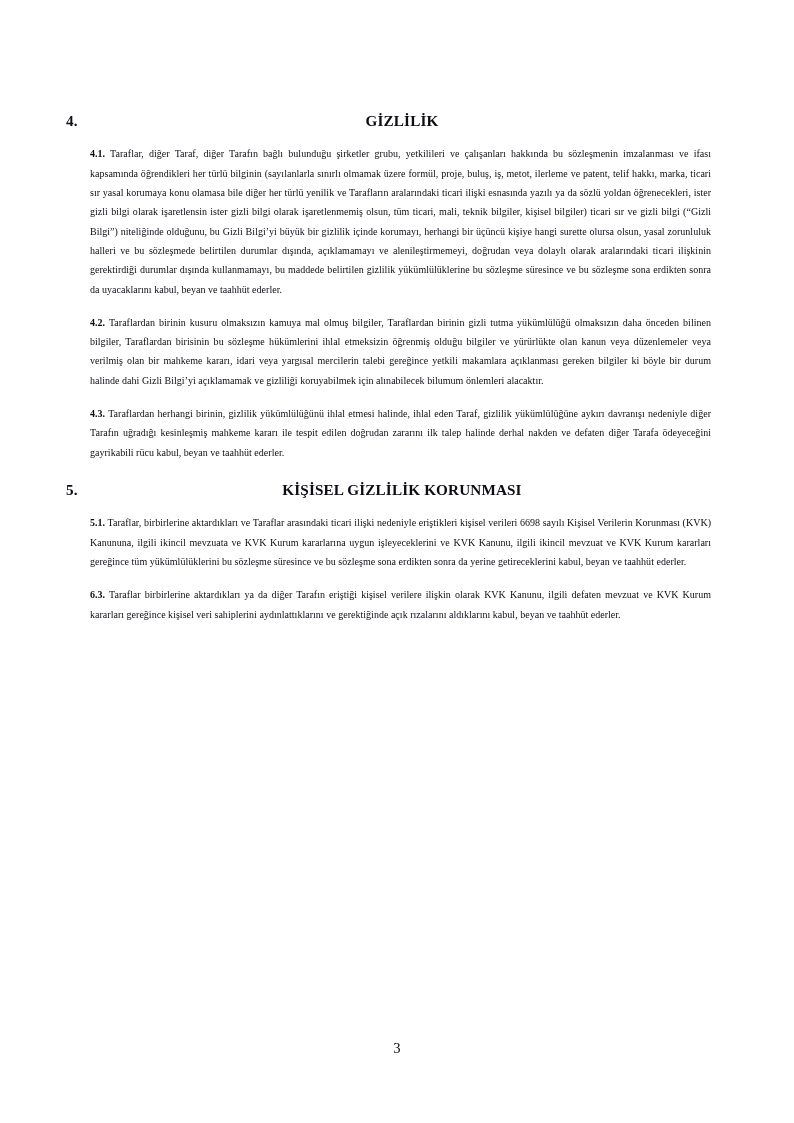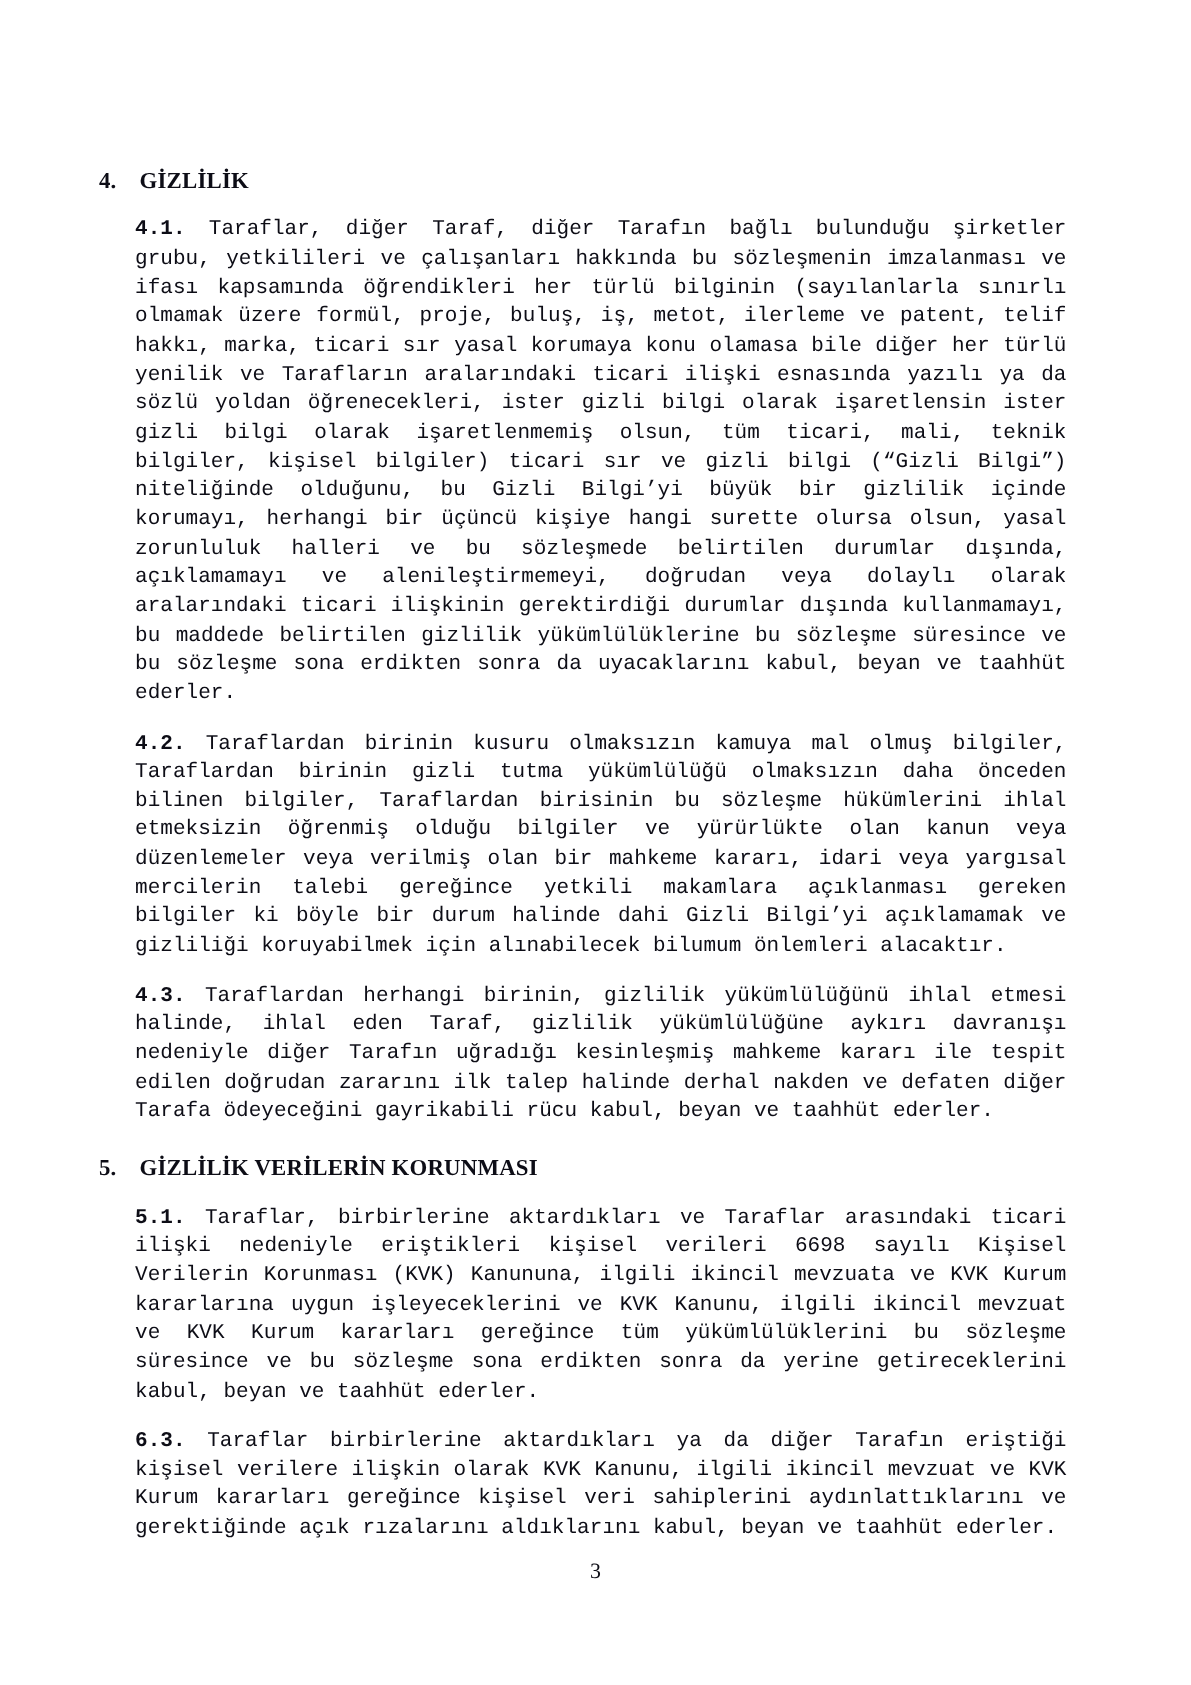--- a/index.html
+++ b/index.html
@@ -35,34 +35,34 @@
     letter-spacing: 0.15px;
     margin: 0 0 14px 0;
   }
   .section-heading .sec-num {
     width: 27px;
     flex: 0 0 27px;
     font-weight: bold;
   }
   .section-heading .sec-title {
     flex: 1 1 auto;
+    text-align: center;
   }
   .heading-gap-top {
     margin-top: 18px;
   }
   
   .para {
     margin: 0 0 14px 24px;
     text-align: justify;
     text-justify: inter-word;
-    font-size: 14px;
+    font-size: 10px;
     line-height: 19.3px;
     letter-spacing: 0.02px;
     hyphens: none;
-    font-family: Liberation Mono, monospace;
   }
   .para:last-child {
     margin-bottom: 0;
   }
   .para .pnum {
     font-weight: bold;
   }
   
   .page-number {
     position: absolute;
@@ -88,24 +88,24 @@
     </div>
 
     <p class="para"><span class="pnum">4.1.</span><span> Taraflar, diğer Taraf, diğer Tarafın bağlı bulunduğu şirketler grubu, yetkilileri ve çalışanları hakkında bu sözleşmenin imzalanması ve ifası kapsamında öğrendikleri her türlü bilginin (sayılanlarla sınırlı olmamak üzere formül, proje, buluş, iş, metot, ilerleme ve patent, telif hakkı, marka, ticari sır yasal korumaya konu olamasa bile diğer her türlü yenilik ve Tarafların aralarındaki ticari ilişki esnasında yazılı ya da sözlü yoldan öğrenecekleri, ister gizli bilgi olarak işaretlensin ister gizli bilgi olarak işaretlenmemiş olsun, tüm ticari, mali, teknik bilgiler, kişisel bilgiler) ticari sır ve gizli bilgi  (“Gizli Bilgi”) niteliğinde olduğunu, bu Gizli Bilgi’yi büyük bir gizlilik içinde korumayı, herhangi bir üçüncü kişiye hangi surette olursa olsun, yasal zorunluluk halleri ve bu sözleşmede belirtilen durumlar dışında, açıklamamayı ve alenileştirmemeyi, doğrudan veya dolaylı olarak aralarındaki ticari ilişkinin gerektirdiği durumlar dışında kullanmamayı, bu maddede belirtilen gizlilik yükümlülüklerine bu sözleşme süresince ve bu sözleşme sona erdikten sonra da uyacaklarını kabul, beyan ve taahhüt ederler.</span></p>
 
     <p class="para"><span class="pnum">4.2.</span><span> Taraflardan birinin kusuru olmaksızın kamuya mal olmuş bilgiler, Taraflardan birinin gizli tutma yükümlülüğü olmaksızın daha önceden bilinen bilgiler, Taraflardan birisinin bu sözleşme hükümlerini ihlal etmeksizin öğrenmiş olduğu bilgiler ve yürürlükte olan kanun veya düzenlemeler veya verilmiş olan bir mahkeme kararı, idari veya yargısal mercilerin talebi gereğince yetkili makamlara açıklanması gereken bilgiler ki böyle bir durum halinde dahi Gizli Bilgi’yi açıklamamak ve gizliliği koruyabilmek için alınabilecek bilumum önlemleri alacaktır.</span></p>
 
     <p class="para"><span class="pnum">4.3.</span><span> Taraflardan herhangi birinin, gizlilik yükümlülüğünü ihlal etmesi halinde, ihlal eden Taraf, gizlilik yükümlülüğüne aykırı davranışı nedeniyle diğer Tarafın uğradığı kesinleşmiş mahkeme kararı ile tespit edilen doğrudan zararını ilk talep halinde derhal nakden ve defaten diğer Tarafa ödeyeceğini gayrikabili rücu kabul, beyan ve taahhüt ederler.</span></p>
 
     <div class="section-heading heading-gap-top">
       <span class="sec-num">5.</span>
-      <span class="sec-title">GİZLİLİK VERİLERİN KORUNMASI</span>
+      <span class="sec-title">KİŞİSEL GİZLİLİK KORUNMASI</span>
     </div>
 
     <p class="para"><span class="pnum">5.1.</span><span> Taraflar, birbirlerine aktardıkları ve Taraflar arasındaki ticari ilişki nedeniyle eriştikleri kişisel verileri 6698 sayılı Kişisel Verilerin Korunması (KVK) Kanununa, ilgili ikincil mevzuata ve KVK Kurum kararlarına uygun işleyeceklerini ve KVK Kanunu, ilgili ikincil mevzuat ve KVK Kurum kararları gereğince tüm yükümlülüklerini bu sözleşme süresince ve bu sözleşme sona erdikten sonra da yerine getireceklerini kabul, beyan ve taahhüt ederler.</span></p>
 
-    <p class="para"><span class="pnum">6.3.</span><span> Taraflar birbirlerine aktardıkları ya da diğer Tarafın eriştiği kişisel verilere ilişkin olarak KVK Kanunu, ilgili ikincil mevzuat ve KVK Kurum kararları gereğince kişisel veri sahiplerini aydınlattıklarını ve gerektiğinde açık rızalarını aldıklarını kabul, beyan ve taahhüt ederler.</span></p>
+    <p class="para"><span class="pnum">6.3.</span><span> Taraflar birbirlerine aktardıkları ya da diğer Tarafın eriştiği kişisel verilere ilişkin olarak KVK Kanunu, ilgili defaten mevzuat ve KVK Kurum kararları gereğince kişisel veri sahiplerini aydınlattıklarını ve gerektiğinde açık rızalarını aldıklarını kabul, beyan ve taahhüt ederler.</span></p>
 
   </div>
 
   <div class="page-number">3</div>
 
 </div>
 
 </body></html>

